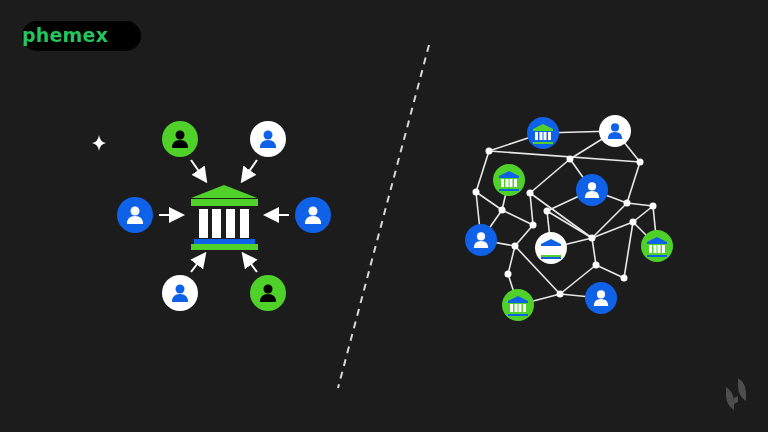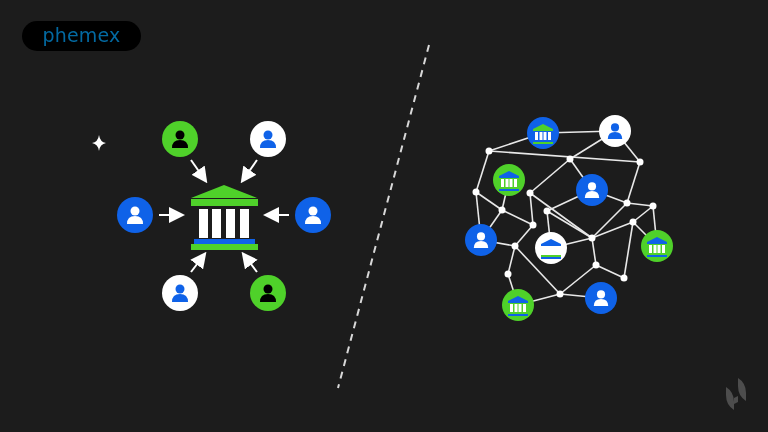--- a/index.html
+++ b/index.html
@@ -1,17 +1,17 @@
 <!DOCTYPE html>
 <html><head>
 <meta charset="utf-8">
 <style>
   html,body{margin:0;padding:0;background:#1b1b1b;}
   #stage{position:relative;width:768px;height:432px;overflow:hidden;background:#1c1c1c;font-family:"DejaVu Sans",sans-serif;}
-  .logo{position:absolute;left:22px;top:21px;width:119px;height:30px;background:#000;border-radius:15px;color:#0369a1;font-weight:normal;font-size:19px;line-height:29px;text-align:center;letter-spacing:0.2px;}
+  .logo{position:absolute;left:22px;top:21px;width:119px;height:30px;background:#000;border-radius:15px;color:#22c55e;font-weight:bold;font-size:19px;line-height:29px;letter-spacing:0.2px;}
   svg{position:absolute;left:0;top:0;}
 </style>
 </head>
 <body>
 
 <div id="stage">
   <div class="logo">phemex</div>
 
   <svg width="768" height="432" viewBox="0 0 768 432">
     <defs>

